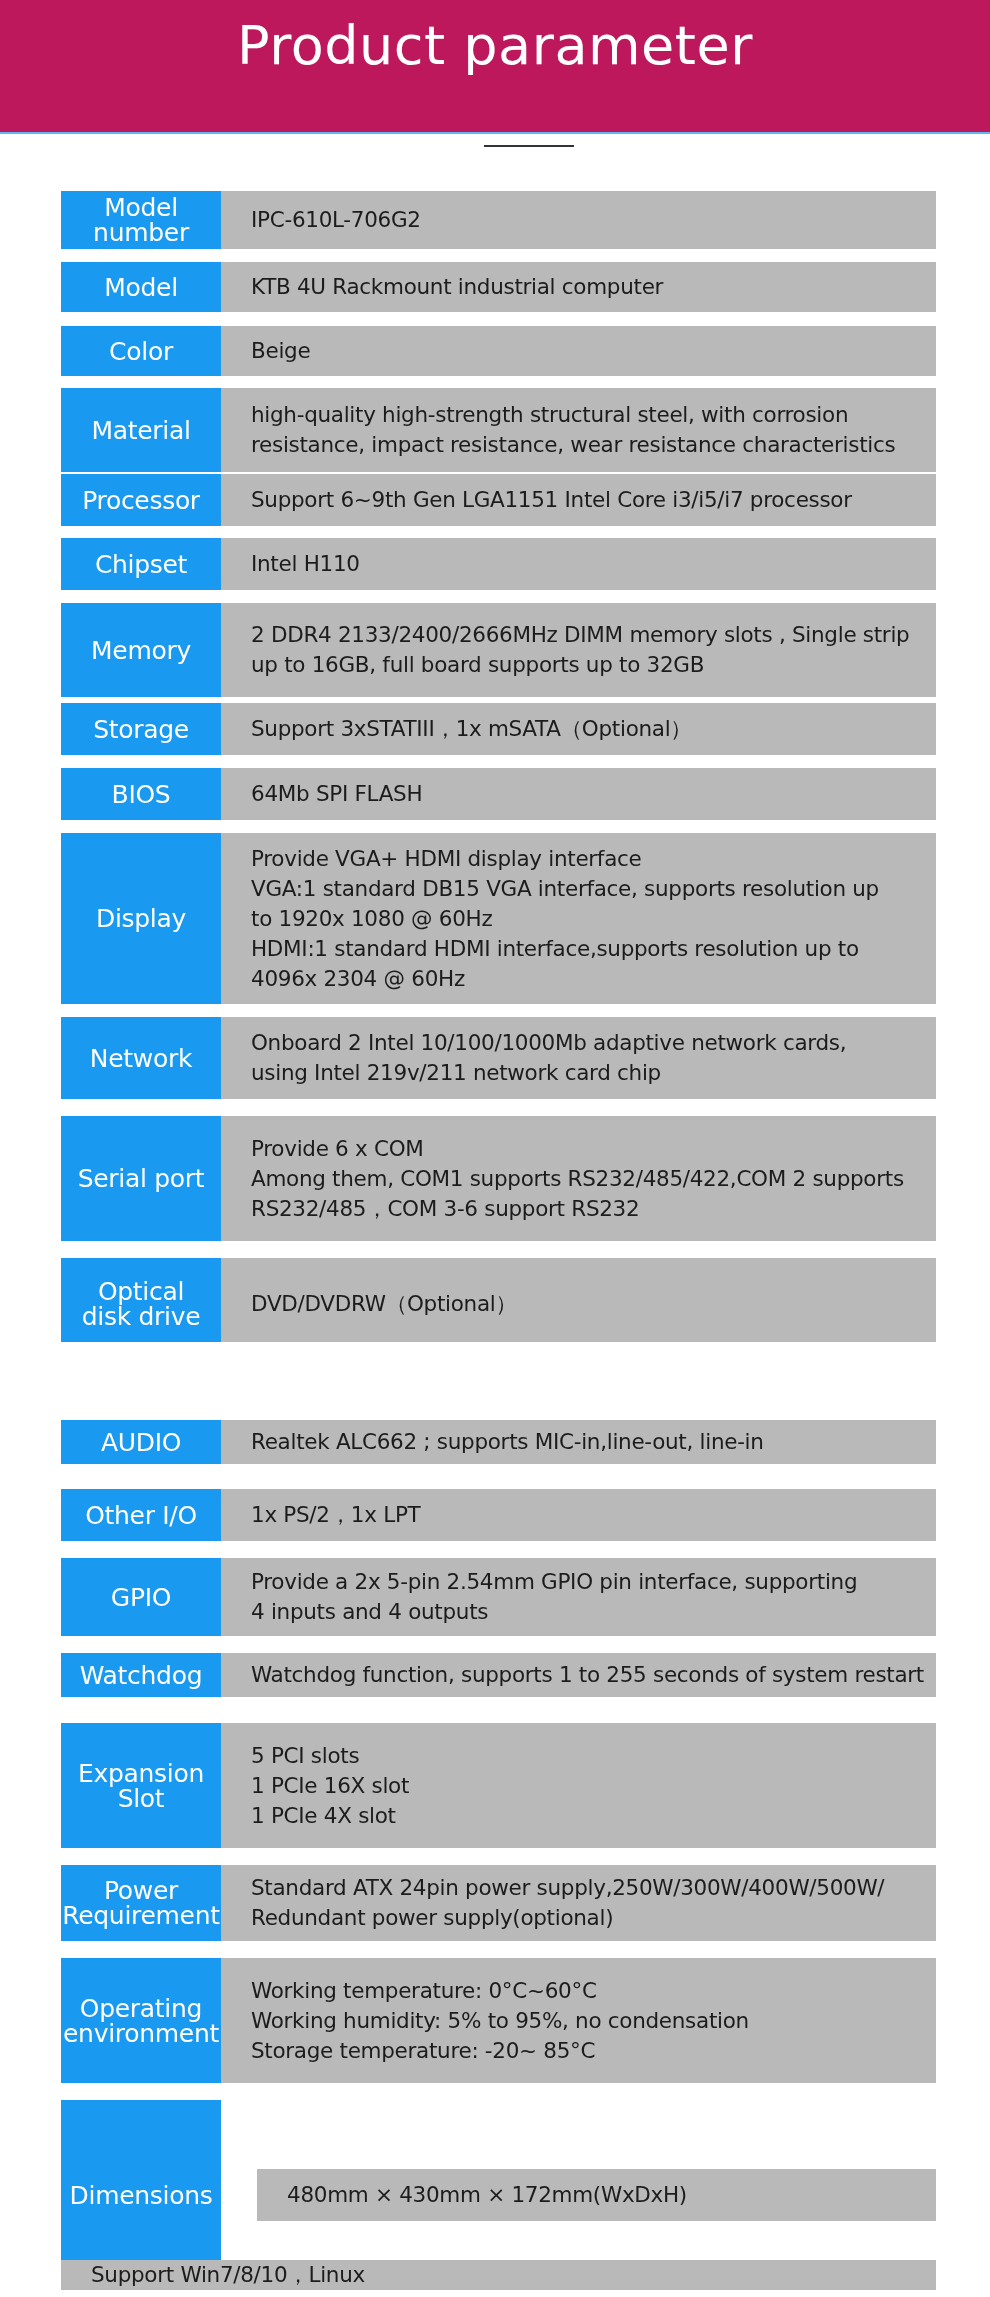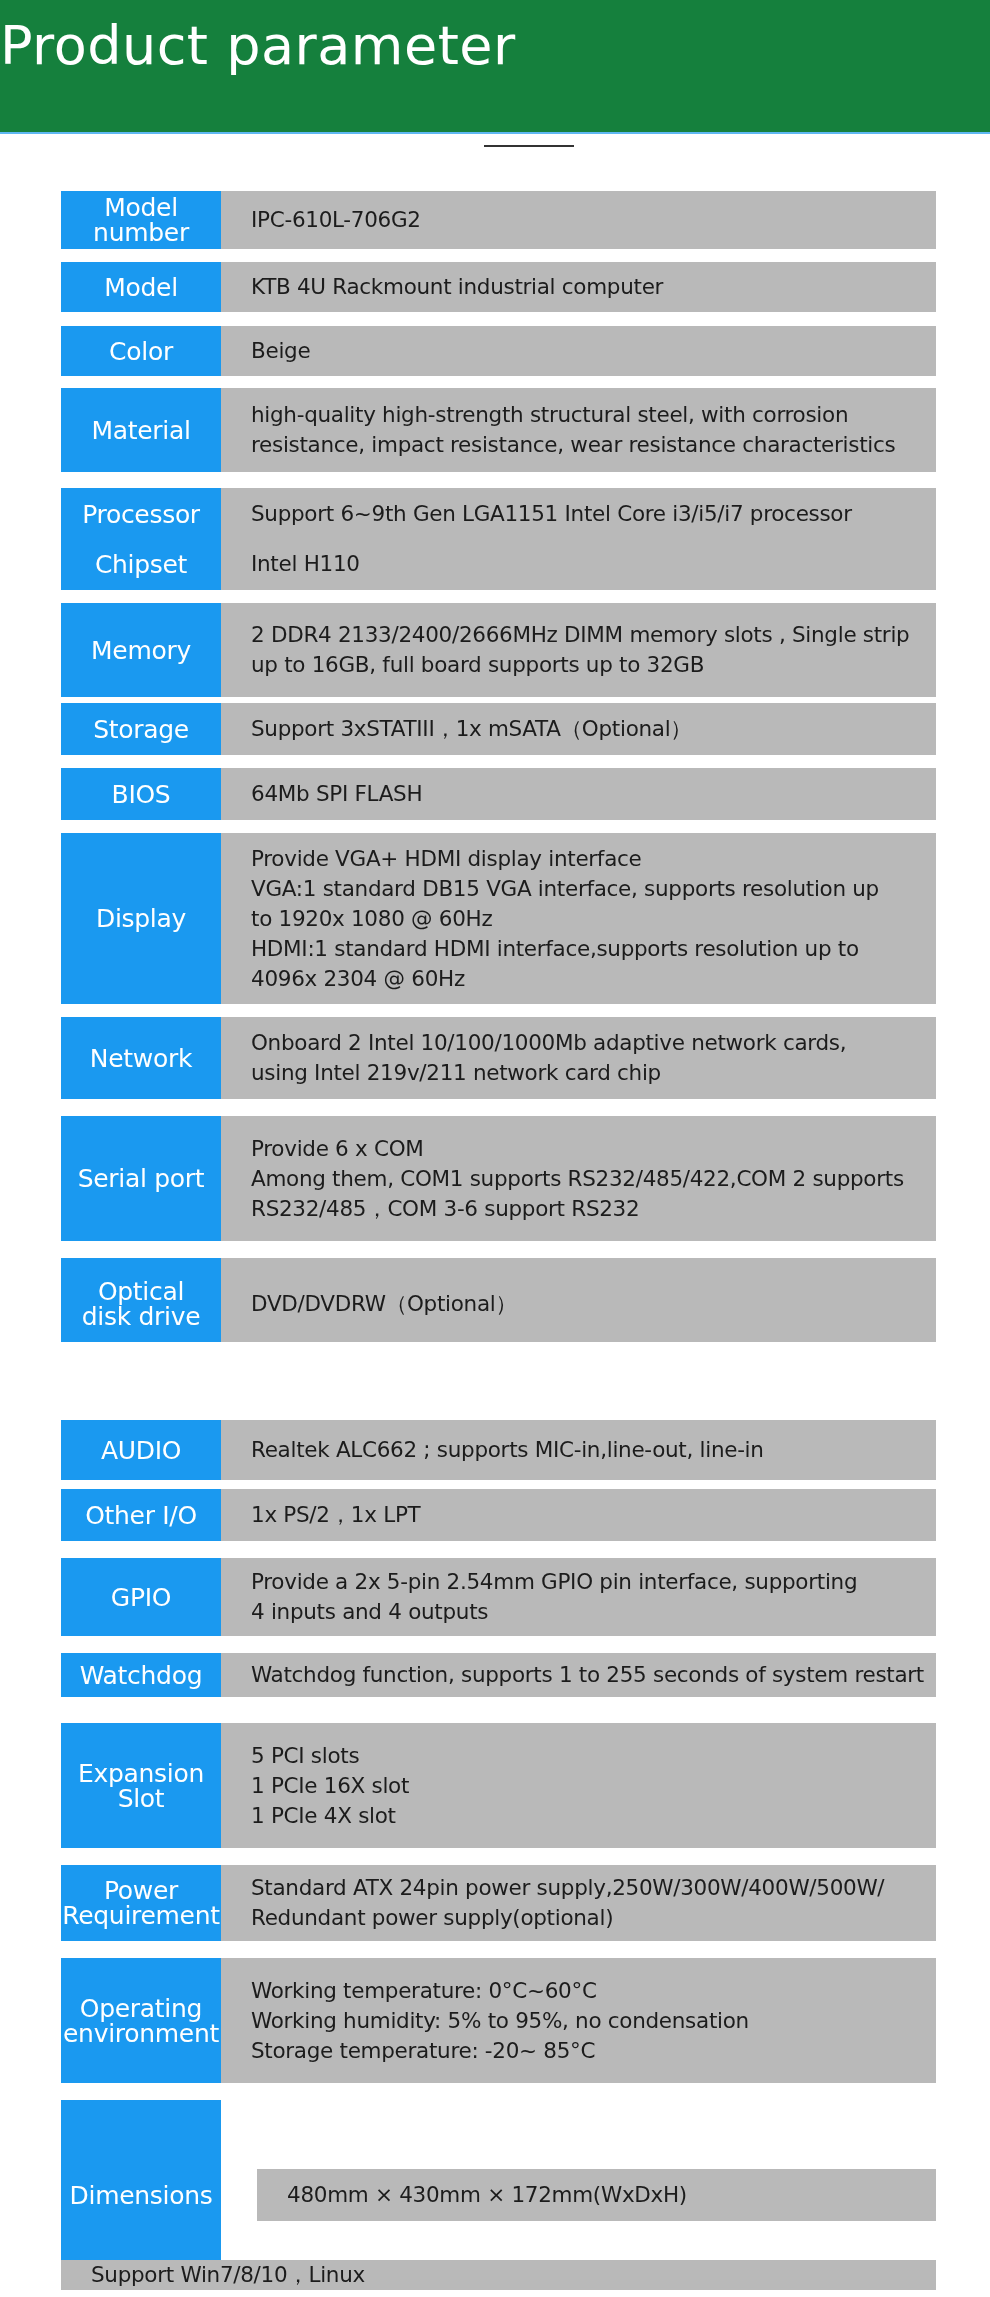--- a/index.html
+++ b/index.html
@@ -1,19 +1,19 @@
 <!DOCTYPE html>
 <html><head>
 <meta charset="utf-8">
 <style>
   html, body { margin:0; padding:0; }
   body { width:990px; height:2297px; background:#ffffff; position:relative; overflow:hidden;
          font-family:"DejaVu Sans","Liberation Sans",sans-serif; }
-  .header { position:absolute; left:0; top:0; width:990px; height:132px; background:#15803d;
-            border-bottom:2px solid #5fb8f2; display:flex; align-items:center; justify-content:flex-start; }
+  .header { position:absolute; left:0; top:0; width:990px; height:132px; background:#be185d;
+            border-bottom:2px solid #5fb8f2; display:flex; align-items:center; justify-content:center; }
   .title { color:#ffffff; font-size:54px; letter-spacing:0.5px; font-weight:normal; margin-top:-4px; }
   .dash { position:absolute; left:484px; top:145px; width:90px; height:2px; background:#333333; }
   .row { position:absolute; left:61px; width:875px; display:flex; }
   .label { width:160px; flex:0 0 160px; background:#1a99f0; color:#ffffff; display:flex; align-items:center;
            justify-content:center; text-align:center; font-size:25px; line-height:25px; overflow:visible; white-space:pre-line;
            letter-spacing:-0.3px; }
   .value { flex:1; background:#b9b9b9; color:#1c1c1c; display:flex; align-items:center; padding-left:30px;
            font-size:21.5px; line-height:30px; white-space:pre-line; letter-spacing:-0.3px; }
 </style>
 </head>
@@ -36,21 +36,21 @@
     </div>
     <div class="row" style="top: 326px; height: 50px;">
       <div class="label">Color</div>
       <div class="value">Beige</div>
     </div>
     <div class="row" style="top: 388px; height: 84px;">
       <div class="label">Material</div>
       <div class="value">high-quality high-strength structural steel, with corrosion
 resistance, impact resistance, wear resistance characteristics</div>
     </div>
-    <div class="row" style="top: 488px; height: 52px;">
+    <div class="row" style="top: 474px; height: 52px;">
       <div class="label">Processor</div>
       <div class="value">Support 6~9th Gen LGA1151 Intel Core i3/i5/i7 processor</div>
     </div>
     <div class="row" style="top: 538px; height: 52px;">
       <div class="label">Chipset</div>
       <div class="value">Intel  H110</div>
     </div>
     <div class="row" style="top: 603px; height: 94px;">
       <div class="label">Memory</div>
       <div class="value">2 DDR4 2133/2400/2666MHz DIMM memory slots , Single strip
@@ -85,21 +85,21 @@
     </div>
     <div class="row" style="top: 1258px; height: 52px;">
       <div class="label">USB</div>
       <div class="value">4xUSB3.0 ，6x USB2.0，2x USB2.0 on the front panel</div>
     </div>
     <div class="row" style="top: 1266px; height: 76px;">
       <div class="label">Optical
 disk drive</div>
       <div class="value">DVD/DVDRW（Optional）</div>
     </div>
-    <div class="row" style="top: 1420px; height: 60px;">
+    <div class="row" style="top: 1420px; height: 44px;">
       <div class="label">AUDIO</div>
       <div class="value">Realtek ALC662 ; supports  MIC-in,line-out, line-in</div>
     </div>
     <div class="row" style="top: 1489px; height: 52px;">
       <div class="label">Other I/O</div>
       <div class="value">1x PS/2，1x LPT</div>
     </div>
     <div class="row" style="top: 1558px; height: 78px;">
       <div class="label">GPIO</div>
       <div class="value">Provide a 2x 5-pin 2.54mm GPIO pin interface, supporting

